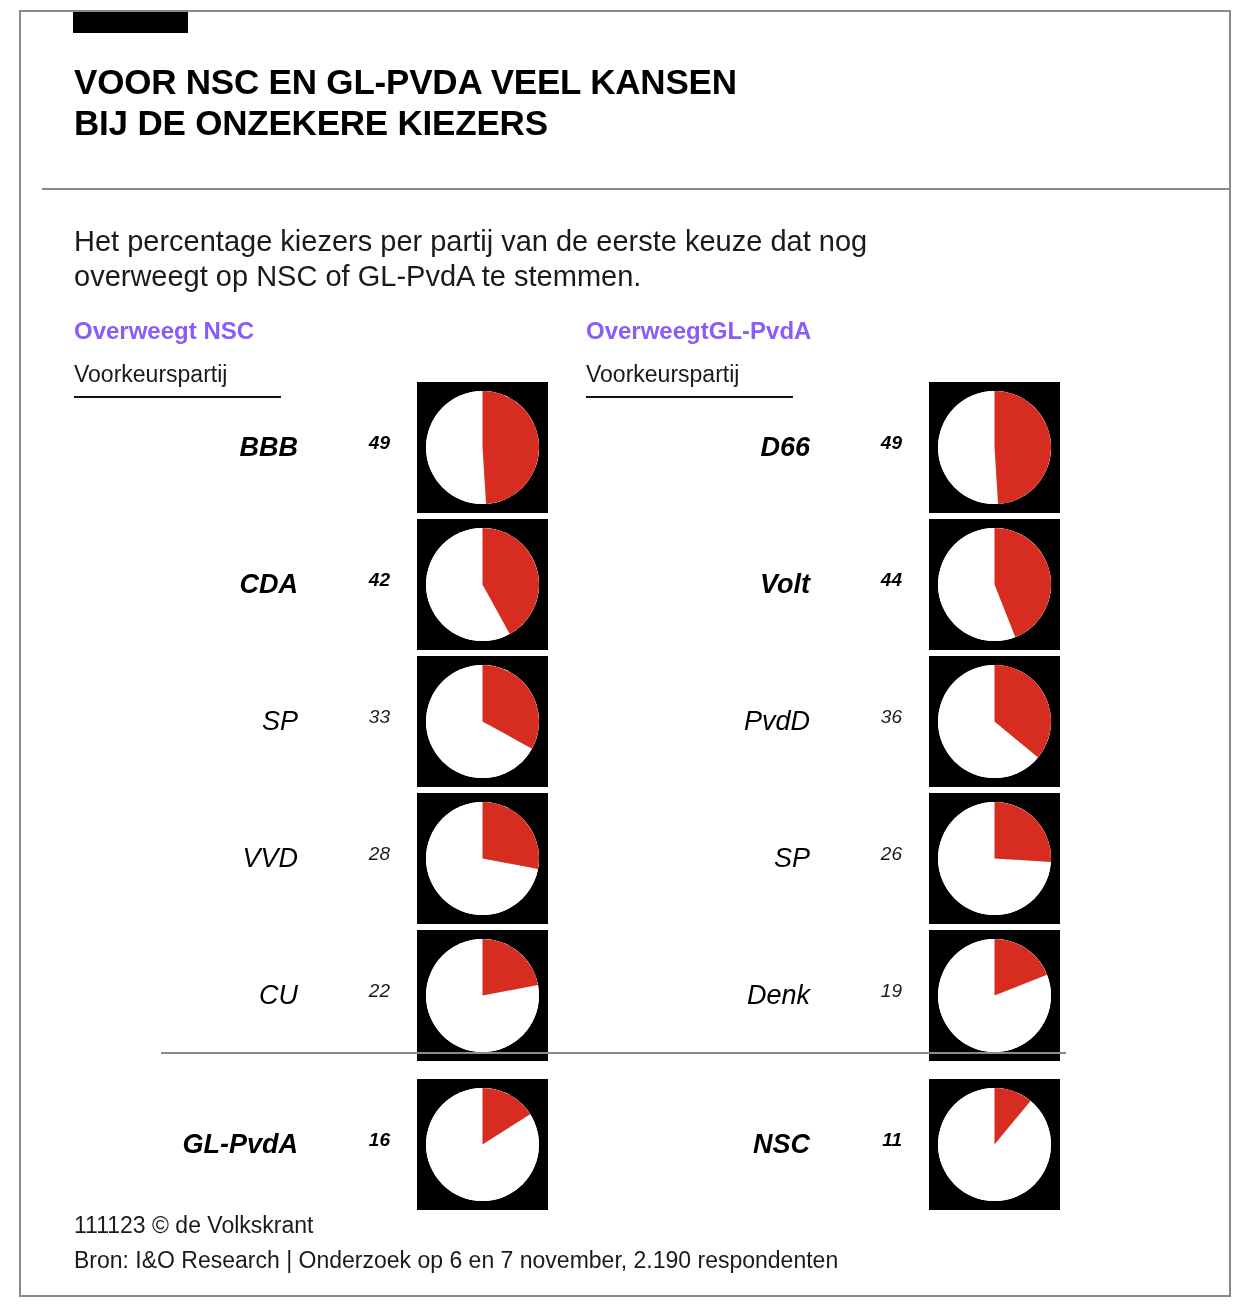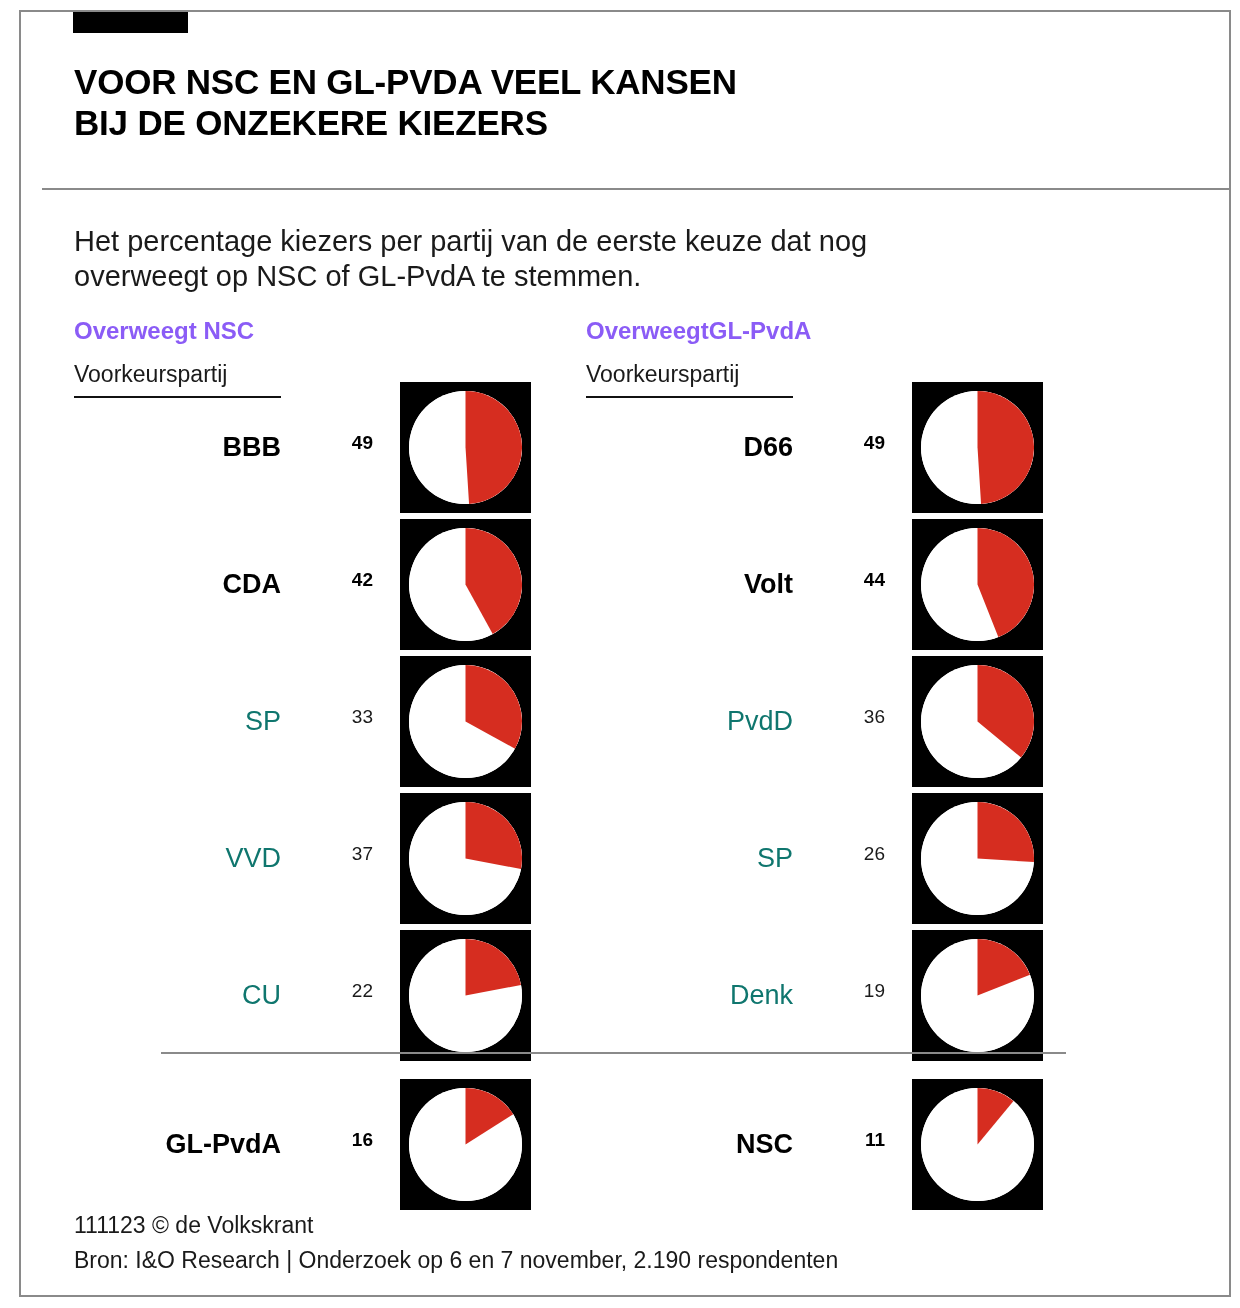--- a/index.html
+++ b/index.html
@@ -104,35 +104,36 @@
     left: 0;
     width: 207px;
     height: 2px;
     background: #111111;
   }
 
   
   .rows {
     position: absolute;
     top: 65px;
-    left: 0;
+    left: 17px;
     width: 500px;
+    font-style: italic;
   }
   .row {
     position: relative;
     height: 137px;
   }
   .row-label {
     position: absolute;
     left: 0;
     width: 207px;
     text-align: right;
     top: 50px;
     font-size: 27px;
-    color: #0f766e;
+    color: #000000;
     white-space: nowrap;
   }
   .row-value {
     position: absolute;
     left: 215px;
     width: 84px;
     text-align: right;
     top: 50px;
     font-size: 19px;
     color: #1a1a1a;
@@ -233,21 +234,21 @@
             <div class="pie">
               <svg width="113" height="113" viewBox="0 0 113 113">
                 <circle cx="56.5" cy="56.5" r="56.5" fill="#FFFFFF"></circle>
                 <path d="M 56.5 56.5 L 56.5 0 A 56.5 56.5 0 0 1 106.011 83.719 Z" fill="#D62D20"></path>
               </svg>
             </div>
           </div>
         </div>
         <div class="row">
           <div class="row-label">VVD</div>
-          <div class="row-value">37</div>
+          <div class="row-value">28</div>
           <div class="pie-box">
             <div class="pie">
               <svg width="113" height="113" viewBox="0 0 113 113">
                 <circle cx="56.5" cy="56.5" r="56.5" fill="#FFFFFF"></circle>
                 <path d="M 56.5 56.5 L 56.5 0 A 56.5 56.5 0 0 1 111.999 67.087 Z" fill="#D62D20"></path>
               </svg>
             </div>
           </div>
         </div>
         <div class="row">

